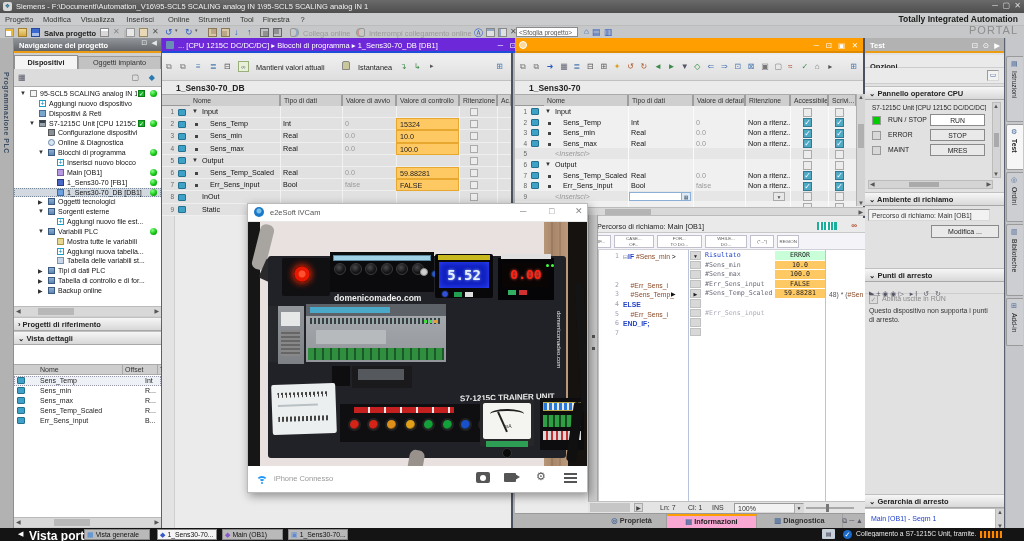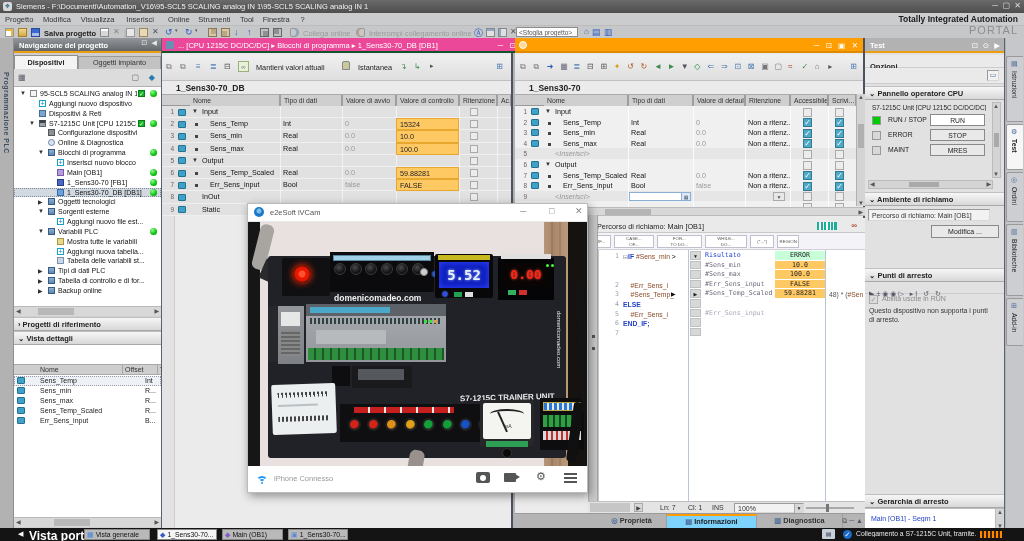--- a/index.html
+++ b/index.html
@@ -245,21 +245,21 @@
       </div>
   </div>
   <div class="abs" style="left:0;top:479px;width:147px;height:10px;background:#d8d8d8;border-top:1px solid #bbb">
     <span style="position:absolute;left:2px;font-size:6px;color:#555;line-height:9px">◀</span>
     <span style="position:absolute;right:2px;font-size:6px;color:#555;line-height:9px">▶</span>
     <span style="position:absolute;left:40px;top:1px;width:36px;height:7px;background:#b8b8b8"></span>
   </div>
 </div>
 
 <div class="abs" style="left:162px;top:38px;width:351px;height:490px;background:#ebebeb;border-right:2px solid #4a5160">
-  <div class="abs" style="left:0;top:0;width:385px;height:15px;background:#ec4899;border-bottom:2px solid #14532d">
+  <div class="abs" style="left:0;top:0;width:385px;height:15px;background:#6d28d9;border-bottom:2px solid #1d4ed8">
     <span class="abs" style="left:4px;top:3px;width:8px;height:8px;background:#6a8fb5;border-radius:1px"></span>
     <span class="hdr abs nowrap" style="left:16px;width:270px">...  [CPU 1215C DC/DC/DC]  ▸  Blocchi di programma  ▸  1_Sens30-70_DB [DB1]</span>
     <span class="abs hdr" style="right:44px">─</span>
     <span class="abs hdr" style="right:31px">⊡</span>
     <span class="abs hdr" style="right:18px">▣</span>
     <span class="abs hdr" style="right:5px">✕</span>
   </div>
   <div class="abs" style="left:0;top:17px;width:349px;height:26px;background:linear-gradient(#f0f0f0,#dedede);border-bottom:1px solid #c0c0c0">
     <span class="abs" style="left:4px;top:7px;font-size:8px;color:#777">⧉</span>
     <span class="abs" style="left:18px;top:7px;font-size:8px;color:#777">⧉</span>
@@ -684,21 +684,21 @@
     <span class="abs" style="left:100px;top:2px;font-size:7px;color:#333">Cl: 1</span>
     <span class="abs" style="left:124px;top:2px;font-size:7px;color:#333">INS</span>
     <span class="abs sunken" style="left:146px;top:1px;width:70px;height:10px;font-size:7px;color:#333;line-height:9px;padding-left:3px"><span>100%</span><span style="position:absolute;right:0;top:0;width:9px;height:9px;background:#d8d8d8;border-left:1px solid #aaa;font-size:5px;text-align:center;line-height:8px">▼</span></span>
     <span class="abs" style="left:218px;top:5px;width:48px;height:2px;background:#aaa">
         <span style="position:absolute;left:20px;top:-3px;width:3px;height:8px;background:#777"></span>
       </span>
   </div>
 
   <div class="abs" style="left:0;top:475px;width:350px;height:15px;background:#b4b4b4;border-top:1px solid #9a9a9a">
     <span class="abs" style="left:82px;width:70px;height:15px;border-right:1px solid #9e9e9e;font-size:7.3px;font-weight:bold;color:#333;text-align:center;line-height:14px"><span style="color:#4a6a9a">◎</span> <span>Proprietà</span></span>
-    <span class="abs" style="left:152px;width:90px;height:15px;background:#7dd3fc;border-top:2px solid #ff9e00;border-right:1px solid #9e9e9e;font-size:7.3px;font-weight:bold;color:#222;text-align:center;line-height:12px"><span style="color:#4a6a9a">▤</span> <span>Informazioni</span></span>
+    <span class="abs" style="left:152px;width:90px;height:15px;background:#f9a8d4;border-top:2px solid #ff9e00;border-right:1px solid #9e9e9e;font-size:7.3px;font-weight:bold;color:#222;text-align:center;line-height:12px"><span style="color:#4a6a9a">▤</span> <span>Informazioni</span></span>
     <span class="abs" style="left:242px;width:86px;height:15px;border-right:1px solid #9e9e9e;font-size:7.3px;font-weight:bold;color:#333;text-align:center;line-height:14px"><span style="color:#4a6a9a">▥</span> <span>Diagnostica</span></span>
     <span class="abs" style="right:2px;top:3px;font-size:7px;color:#556">⧉ ─ ▲</span>
   </div>
 </div>
 
 <div class="abs" style="left:865px;top:38px;width:140px;height:490px;background:#e1e1e1;border-right:1px solid #5a6170">
   <div class="abs" style="left:0;top:0;width:139px;height:15px;background:#b2b2b2;border-bottom:2px solid #ec9c10">
     <span class="hdr bold abs" style="left:5px">Test</span>
     <span class="abs hdr" style="right:26px">⊡</span>
     <span class="abs hdr" style="right:15px">⊙</span>

